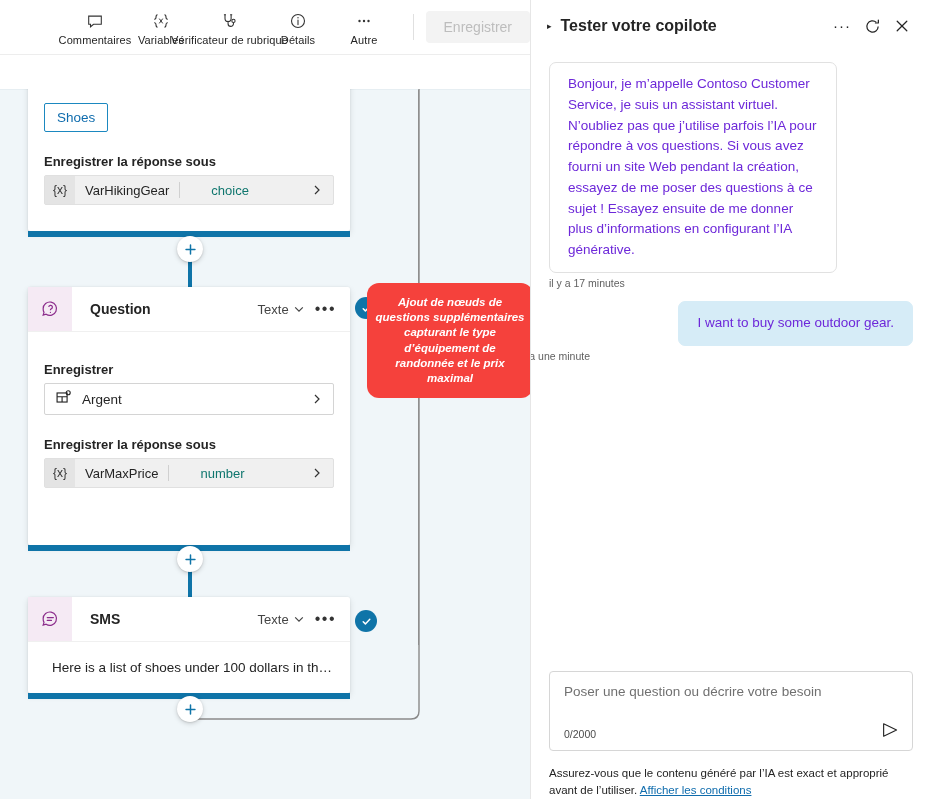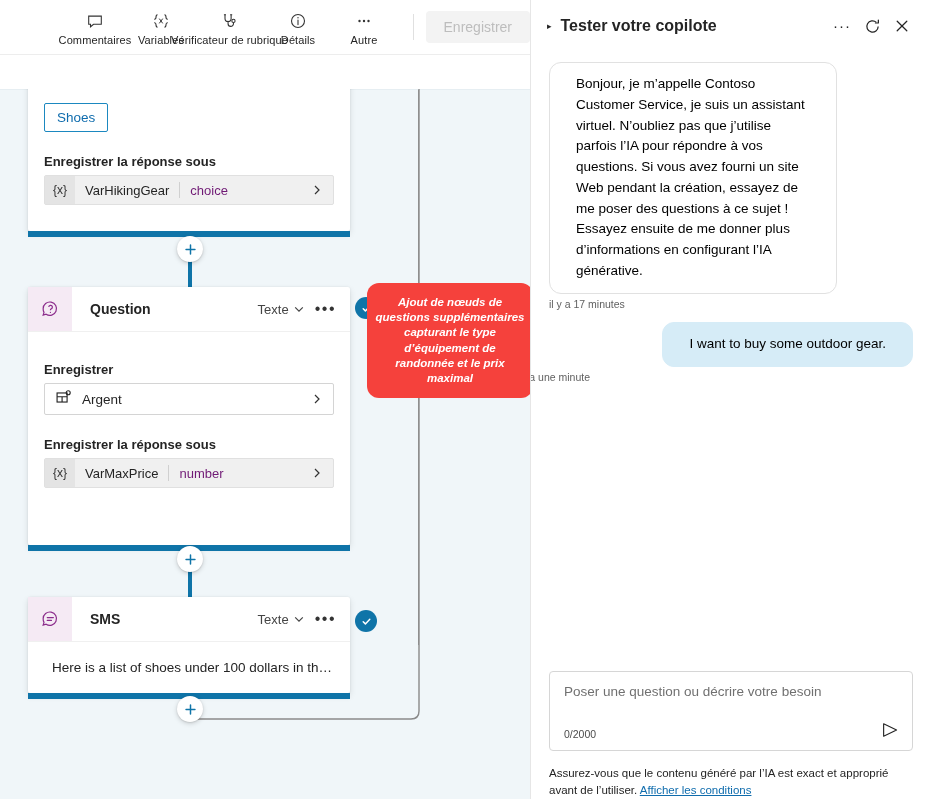--- a/index.html
+++ b/index.html
@@ -213,22 +213,23 @@
     padding: 0 10px;
     text-align: center;
   }
   .var-chip .vsep {
     width: 1px;
     height: 16px;
     background: #d0d0d0;
   }
   .var-chip .vtype {
     font-size: 13px;
-    color: #701a75;
+    color: #0f766e;
     padding: 0 10px;
+    margin-left: 21px;
   }
   .var-chip .vspace { flex: 1; }
   .var-chip .vchev {
     padding-right: 10px;
     color: #333;
     display: flex;
     align-items: center;
   }
 
   .entity-chip {
@@ -354,26 +355,26 @@
   .chat {
     flex: 1;
     padding: 10px 16px 0 18px;
     box-sizing: border-box;
     overflow: hidden;
   }
   .bubble-row { display: flex; flex-direction: column; }
   .bubble-row.user { align-items: flex-end; }
   .bubble {
     max-width: 288px;
-    border-radius: 12px;
+    border-radius: 7px;
     font-size: 13.5px;
     line-height: 1.54;
-    padding: 11px 26px;
-    box-sizing: border-box;
-    color: #000000;
+    padding: 11px 18px;
+    box-sizing: border-box;
+    color: #6d28d9;
   }
   .bubble.bot {
     background: #ffffff;
     border: 1px solid #e1e1e1;
   }
   .bubble.user {
     background: #d6ecf7;
     border: 1px solid #d6ecf7;
   }
   .stamp {

